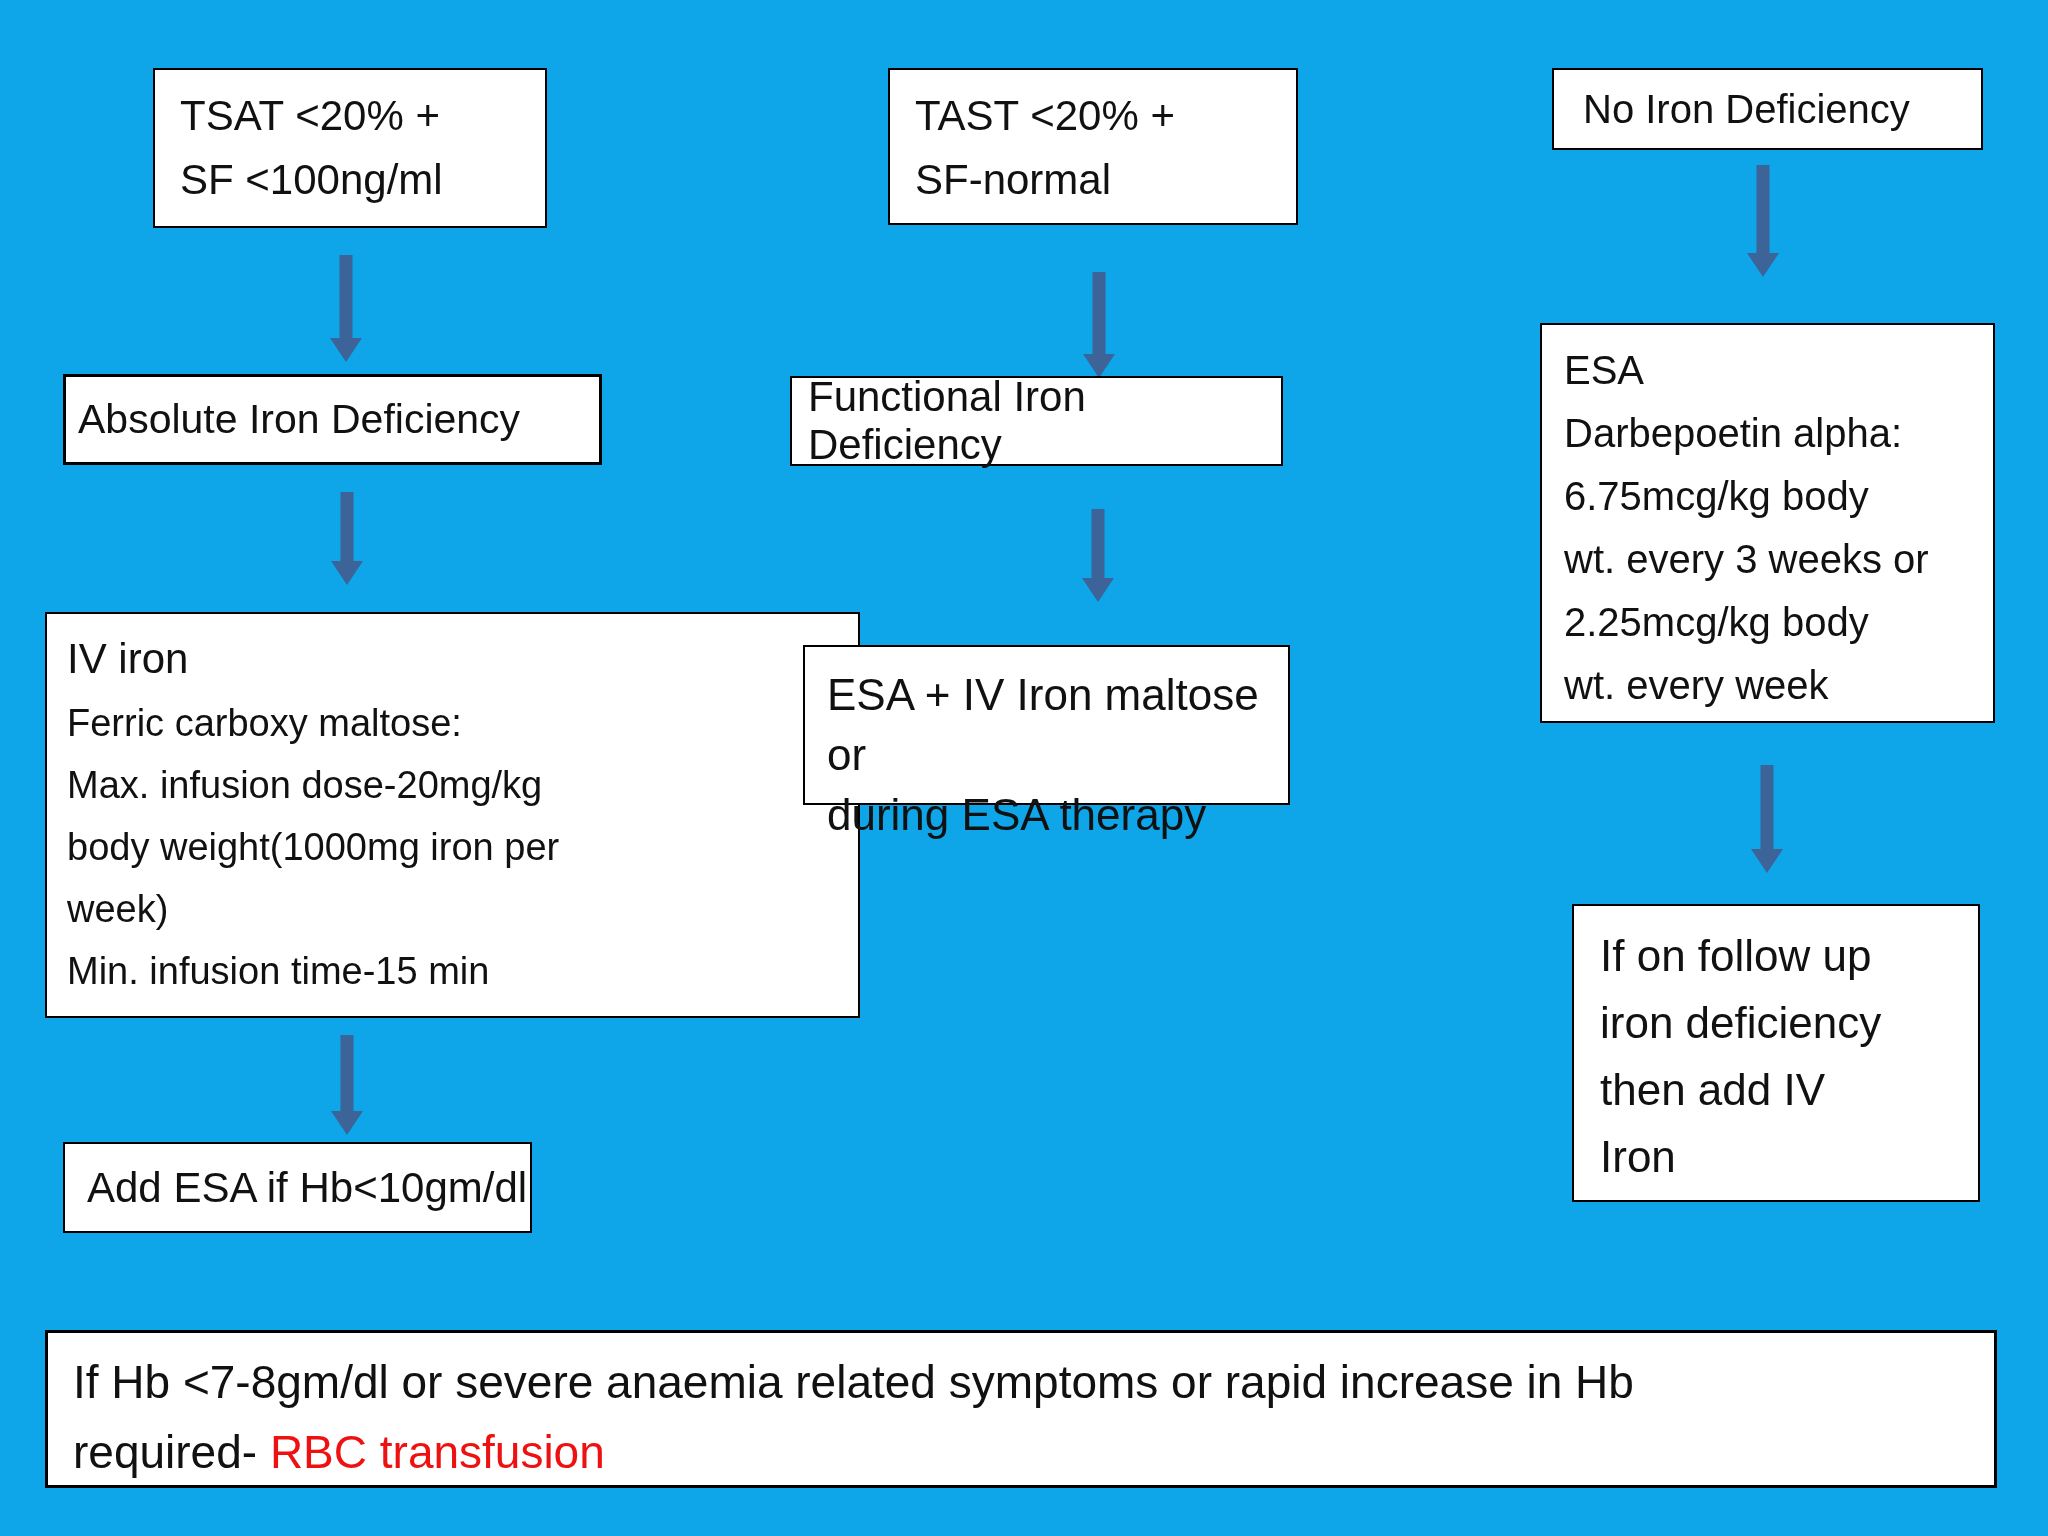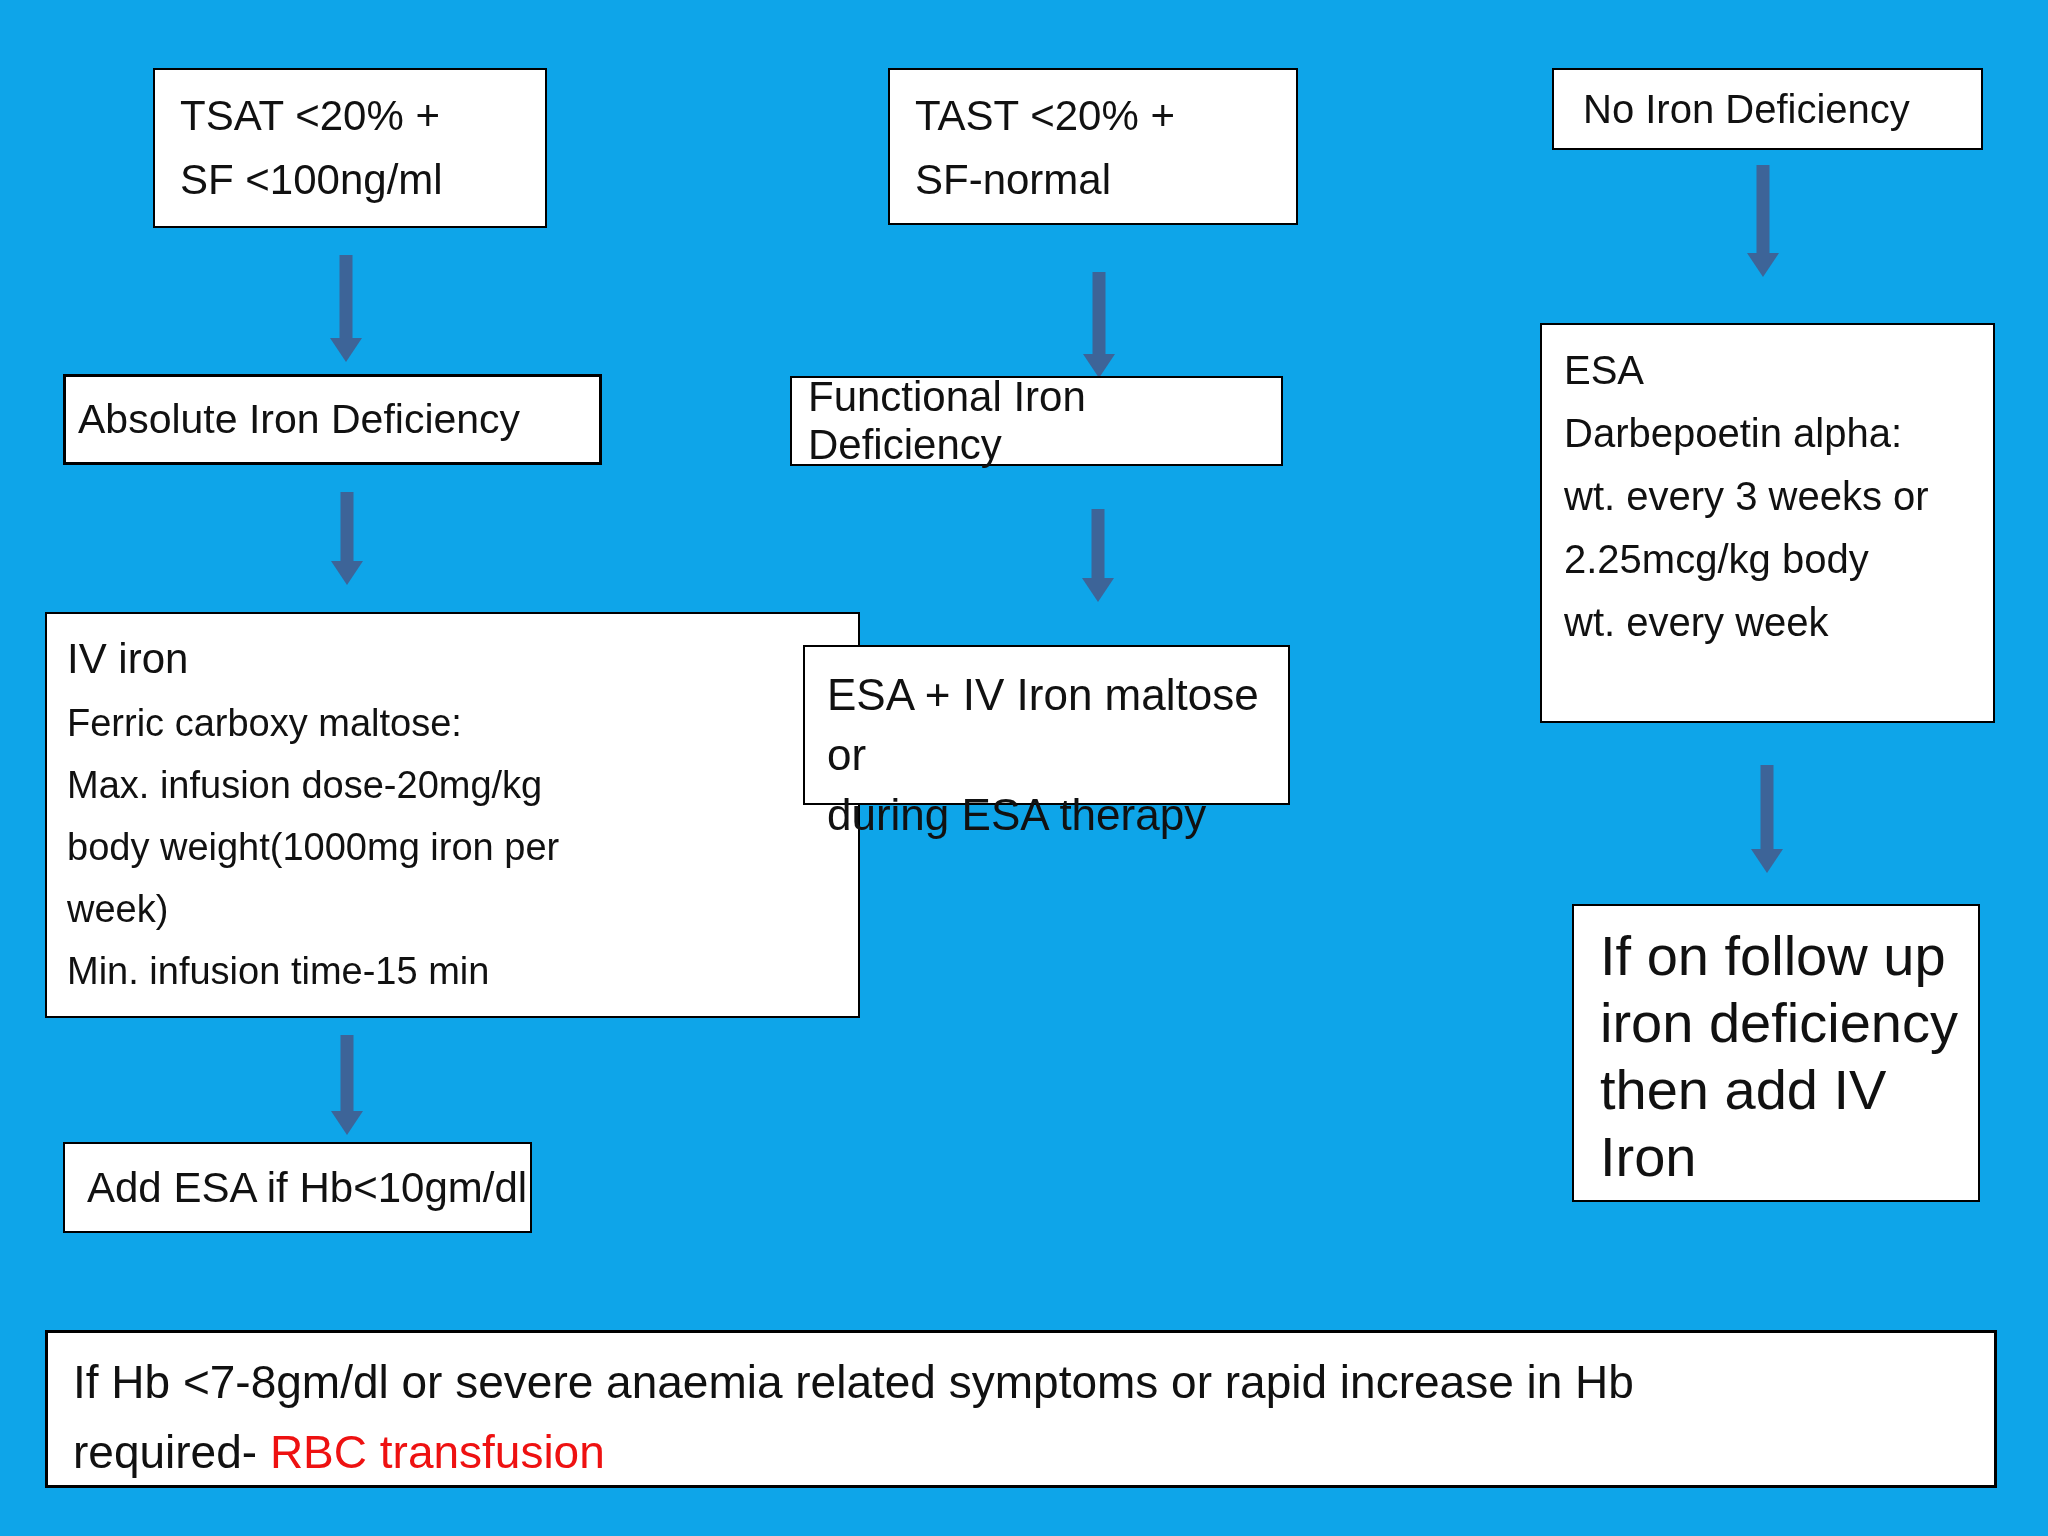--- a/index.html
+++ b/index.html
@@ -30,21 +30,21 @@
   
   #b-tast      { left:888px; top:68px;  width:410px; height:157px; font-size:42px; line-height:64px; padding:14px 0 0 25px; }
   #b-func      { left:790px; top:376px; width:493px; height:90px;  font-size:42px; padding-left:16px; }
   #b-esaiv     { left:803px; top:645px; width:487px; height:160px; font-size:44px; line-height:60px; padding:18px 0 0 22px; }
 
   
   #b-noiron    { left:1552px; top:68px;  width:431px; height:82px;  font-size:40px; padding-left:29px; }
   #b-esa       { left:1540px; top:323px; width:455px; height:400px; padding:14px 0 0 22px; }
   #b-esa .ln   { font-size:40px; line-height:63px; }
   #b-follow    { left:1572px; top:904px; width:408px; height:298px; padding:16px 0 0 26px; }
-  #b-follow .ln{ font-size:56px; line-height:67px; }
+  #b-follow .ln{ font-size:44px; line-height:67px; }
 
   
   #b-banner    { left:45px; top:1330px; width:1952px; height:158px; border-width:3px; font-size:46px; line-height:70px; padding:14px 0 0 25px; }
   #b-banner .red { color:#ee1111; }
 </style>
 </head>
 <body>
 
 <div id="canvas">
 
@@ -114,20 +114,21 @@
   </div>
 
   <svg class="arrow" style="left:1745px;top:165px" width="36" height="112" viewBox="0 0 36 112">
     <rect x="11.5" y="0" width="13" height="90" fill="#3d6498"></rect>
       <polygon points="2,88 34,88 18,112" fill="#3d6498"></polygon>
   </svg>
 
   <div class="box" id="b-esa">
     <div class="ln">ESA</div>
     <div class="ln">Darbepoetin alpha:</div>
+    <div class="ln">6.75mcg/kg body</div>
     <div class="ln">wt. every 3 weeks or</div>
     <div class="ln">2.25mcg/kg body</div>
     <div class="ln">wt. every week</div>
   </div>
 
   <svg class="arrow" style="left:1749px;top:765px" width="36" height="108" viewBox="0 0 36 108">
     <rect x="11.5" y="0" width="13" height="86" fill="#3d6498"></rect>
       <polygon points="2,84 34,84 18,108" fill="#3d6498"></polygon>
   </svg>
 

